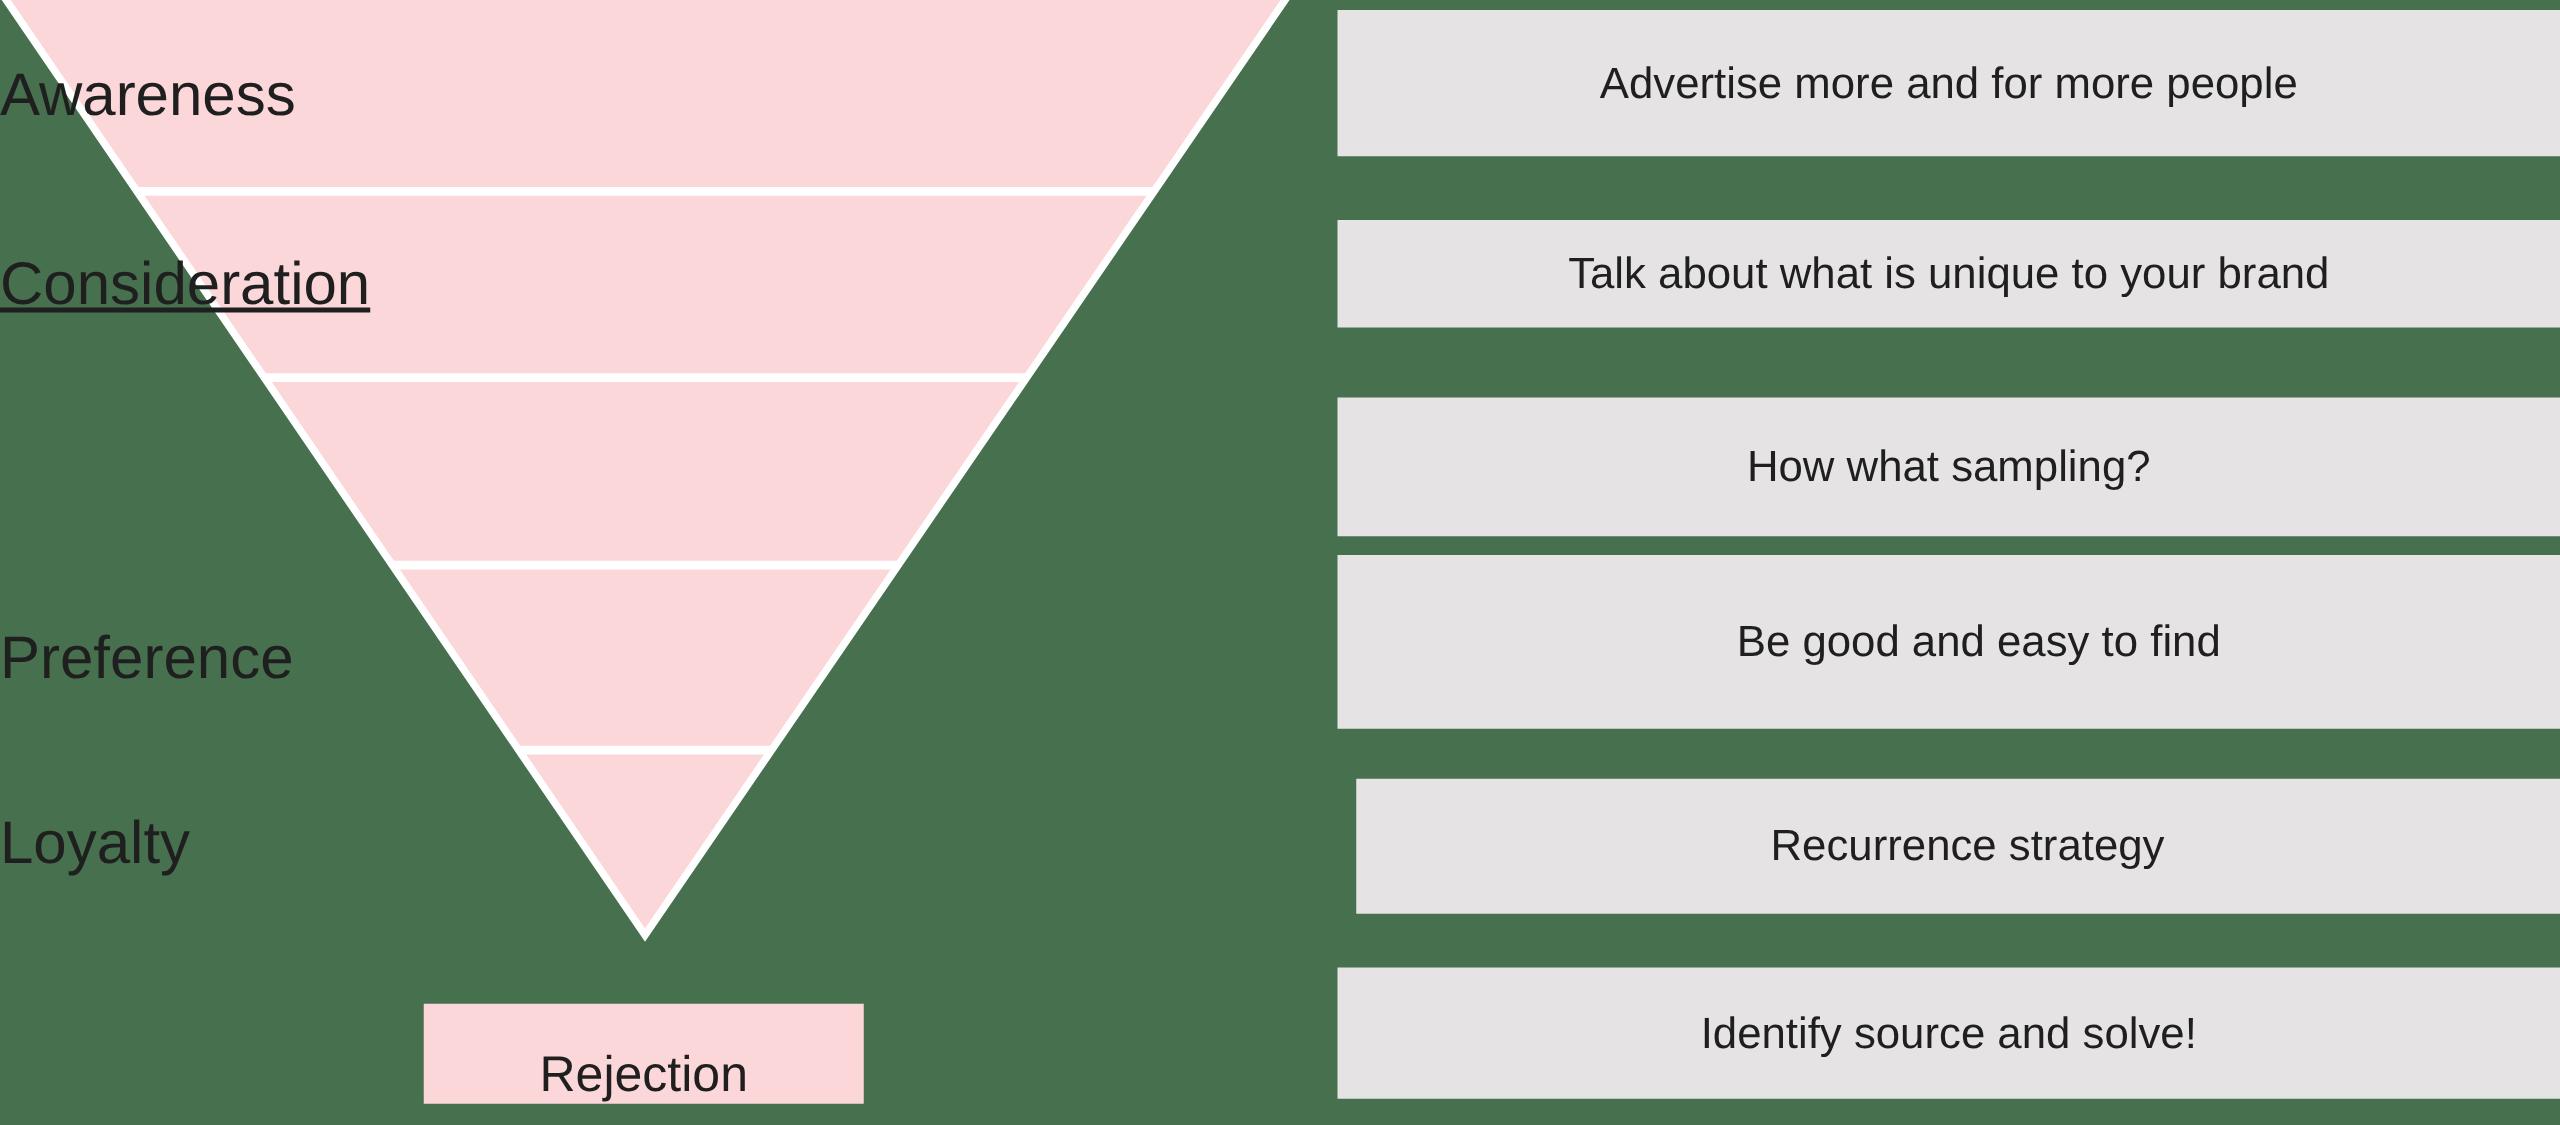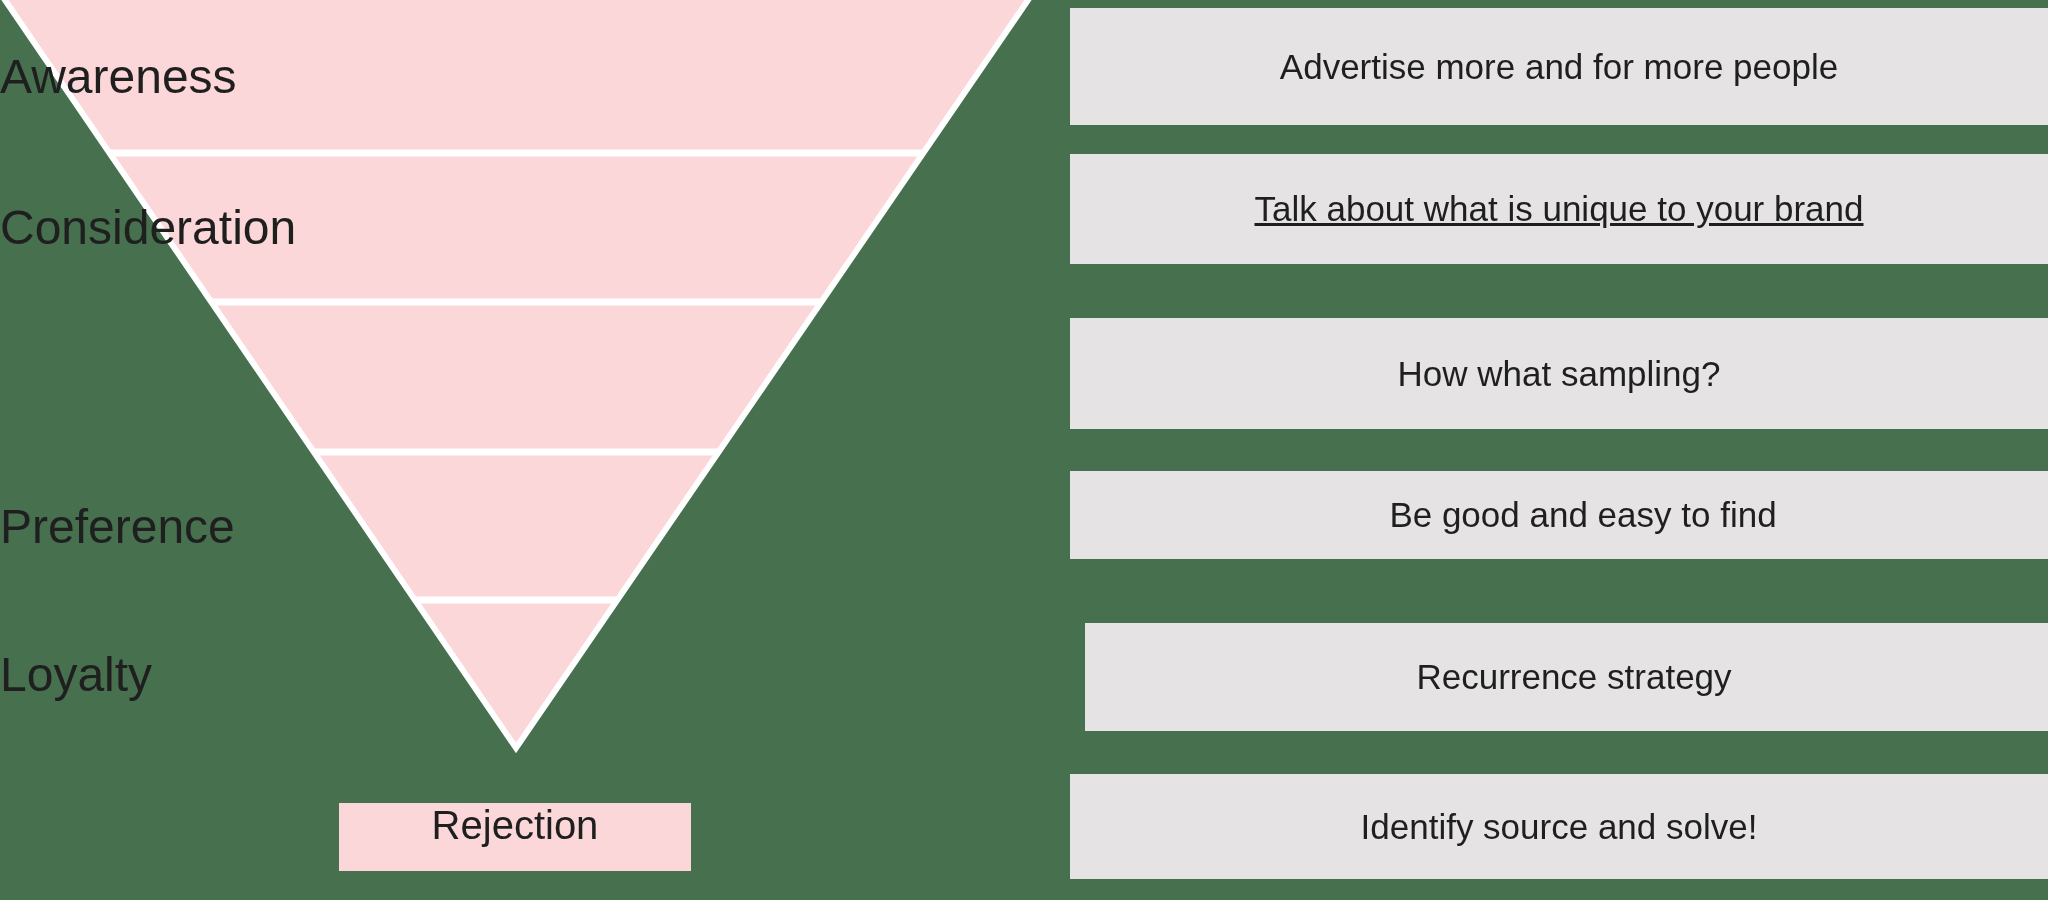--- a/index.html
+++ b/index.html
@@ -17,41 +17,41 @@
     background:var(--bg);overflow:hidden;
   }
   
   #funnel-svg{position:absolute;left:0;top:0;width:1034px;height:900px;z-index:0;}
   .funnel-label{
     position:absolute;left:0;width:1034px;z-index:2;
     display:flex;align-items:center;justify-content:flex-start;
     font-size:48px;font-weight:300;letter-spacing:0;white-space:nowrap;
   }
   .funnel-label.lv0{top:0;height:153px;}
-  .funnel-label.lv1{top:153px;height:149px;}
+  .funnel-label.lv1{top:153px;height:149px;text-decoration:underline;}
   .funnel-label.lv2{top:302px;height:150px;}
   .funnel-label.lv3{top:452px;height:148px;}
   .funnel-label.lv4{top:600px;height:148px;font-size:48px;}
   #rejection-box{
-    position:absolute;left:339px;top:803px;width:352px;height:68px;z-index:2;
+    position:absolute;left:339px;top:803px;width:352px;height:80px;z-index:2;
     background:var(--funnel-fill);
-    display:flex;align-items:flex-start;justify-content:center;
+    display:flex;align-items:flex-end;justify-content:center;
     font-size:40px;font-weight:300;white-space:nowrap;
   }
   
   .action-bar{
     position:absolute;left:1070px;width:978px;z-index:1;
     background:var(--bar-fill);
     display:flex;align-items:center;justify-content:center;
     font-size:35px;font-weight:300;white-space:nowrap;
   }
   .action-bar.b0{top:8px;height:117px;}
-  .action-bar.b1{top:154px;height:110px;text-decoration:underline;}
+  .action-bar.b1{top:176px;height:86px;}
   .action-bar.b2{top:318px;height:111px;}
-  .action-bar.b3{top:471px;height:88px;padding-left:48px;}
+  .action-bar.b3{top:444px;height:139px;padding-left:48px;}
   .action-bar.b4{top:623px;height:108px;margin-left:15px;}
   .action-bar.b5{top:774px;height:105px;}
 </style>
 </head>
 <body>
 
 <div id="canvas">
 
   <svg id="funnel-svg" viewBox="0 0 1034 900" preserveAspectRatio="none" aria-hidden="true">
     <defs>

